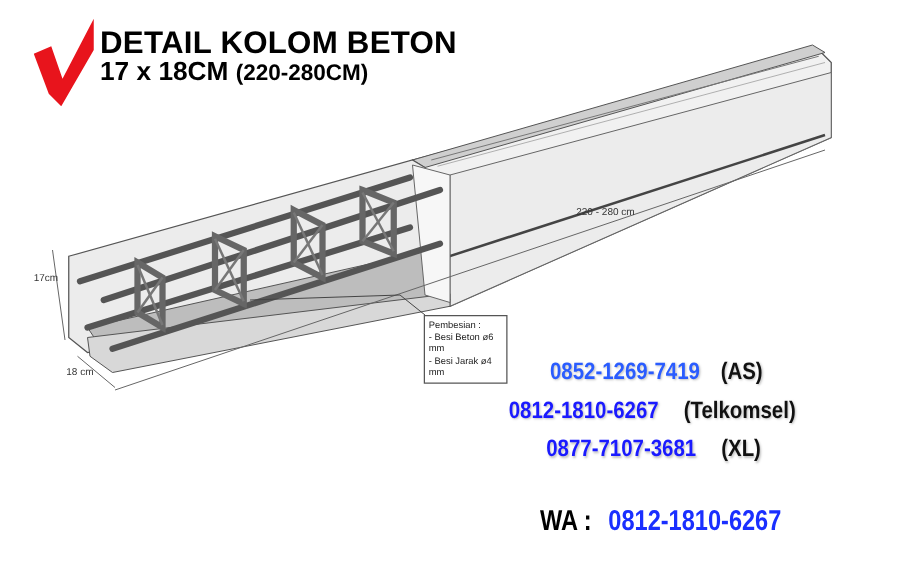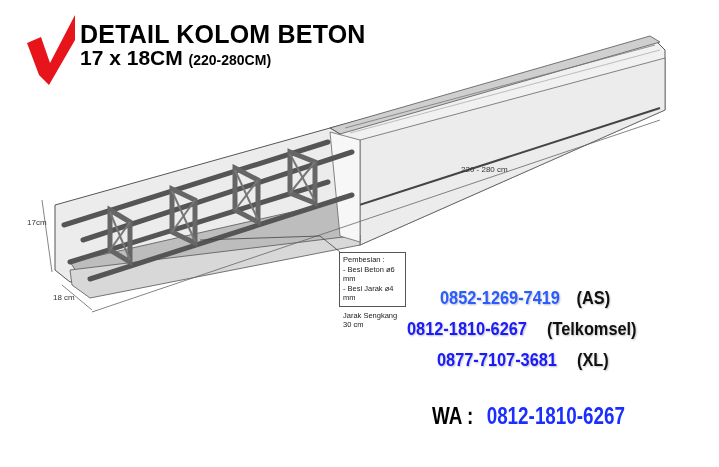--- a/index.html
+++ b/index.html
@@ -1,21 +1,21 @@
 <!DOCTYPE html>
 <html><head>
 <meta charset="utf-8">
 <style>
   html, body { margin:0; padding:0; background:#ffffff; }
   body { width:719px; height:467px; position:relative; overflow:hidden; font-family:"Liberation Sans", sans-serif; }
   .abs { position:absolute; }
   .check { left:27px; top:15px; width:50px; height:70px; }
   .title1 { left:80px; top:20px; font-size:25px; font-weight:bold; color:#000; letter-spacing:0.2px; white-space:nowrap; }
   .title2 { left:80px; top:46px; font-size:21px; font-weight:bold; color:#000; white-space:nowrap; }
-  .title2 .small { font-size:14px; }
+  .title2 .small { font-size:18px; }
   .drawing { left:0; top:0; width:719px; height:467px; }
   .callout { left:339px; top:252px; width:67px; height:55px; border:1px solid #555; background:#fff; font-size:7.5px; color:#222; padding:2px 3px; box-sizing:border-box; line-height:9.5px; }
   .callout .gap { height:8px; }
   .dim { font-size:8px; color:#333; white-space:nowrap; }
   .phone-row { white-space:nowrap; font-weight:bold; font-size:19px; font-family:"Liberation Sans", sans-serif; transform:scaleX(0.86); transform-origin:left top; text-shadow:1px 1px 2px rgba(0,0,0,0.25); }
   .phone-num { color:#1a1aff; }
   .phone-num.light { color:#2a5cff; }
   .phone-op { color:#111; margin-left:14px; }
   .wa { left:432px; top:403px; white-space:nowrap; font-weight:bold; font-size:23px; transform:scaleX(0.82); transform-origin:left top; }
   .wa .lbl { color:#000; }
@@ -87,21 +87,20 @@
 
 <div class="abs dim" style="left:461px;top:165px;">220 - 280 cm</div>
 <div class="abs dim" style="left:27px;top:218px;">17cm</div>
 <div class="abs dim" style="left:53px;top:293px;">18 cm</div>
 
 <div class="abs callout">
   <div>Pembesian :</div>
   <div>- Besi Beton ø6 mm</div>
   <div>- Besi Jarak ø4 mm</div>
   <div class="gap"></div>
-  <div>Jarak Sengkang 30 cm</div>
 </div>
 
 <div class="abs phone-row" style="left:440px;top:287px;">
   <span class="phone-num light">0852-1269-7419</span>
   <span class="phone-op">(AS)</span>
 </div>
 <div class="abs phone-row" style="left:407px;top:318px;">
   <span class="phone-num">0812-1810-6267</span>
   <span class="phone-op" style="margin-left:18px;">(Telkomsel)</span>
 </div>

